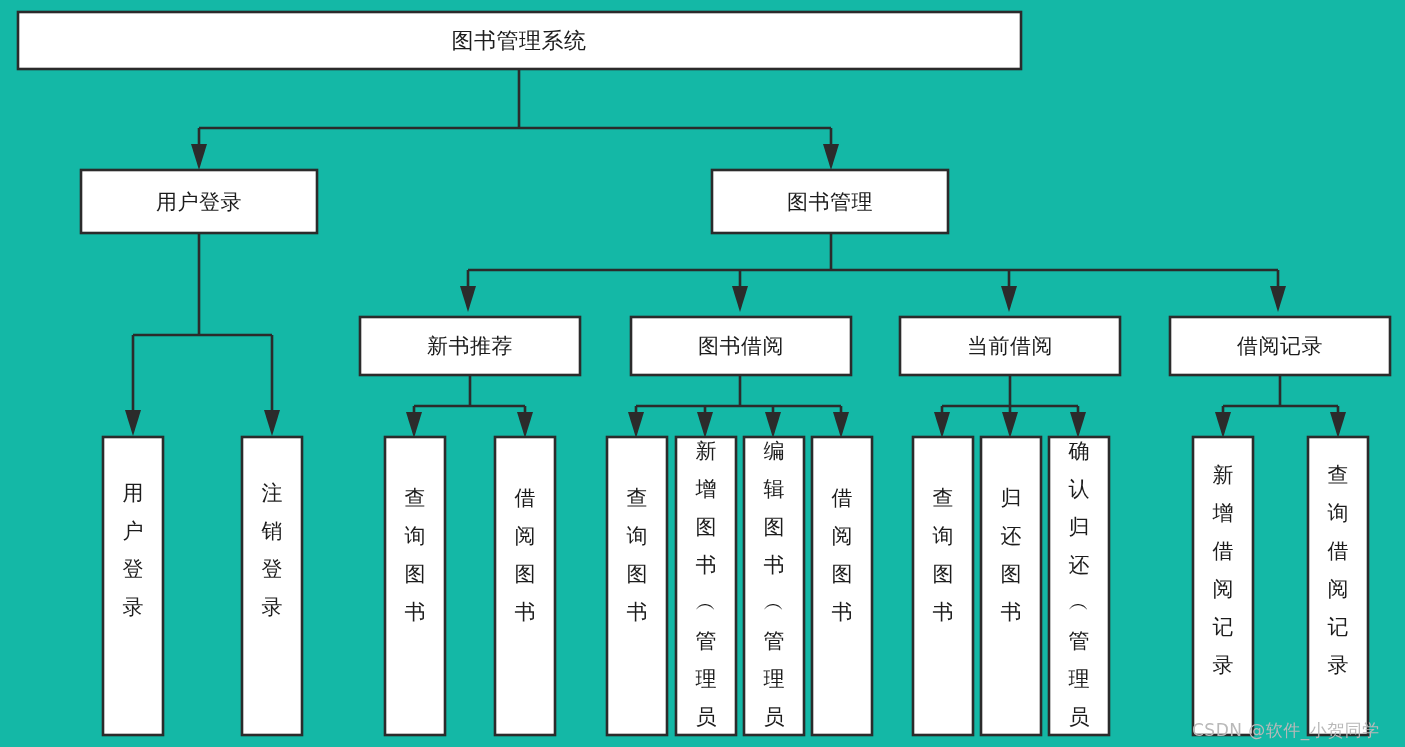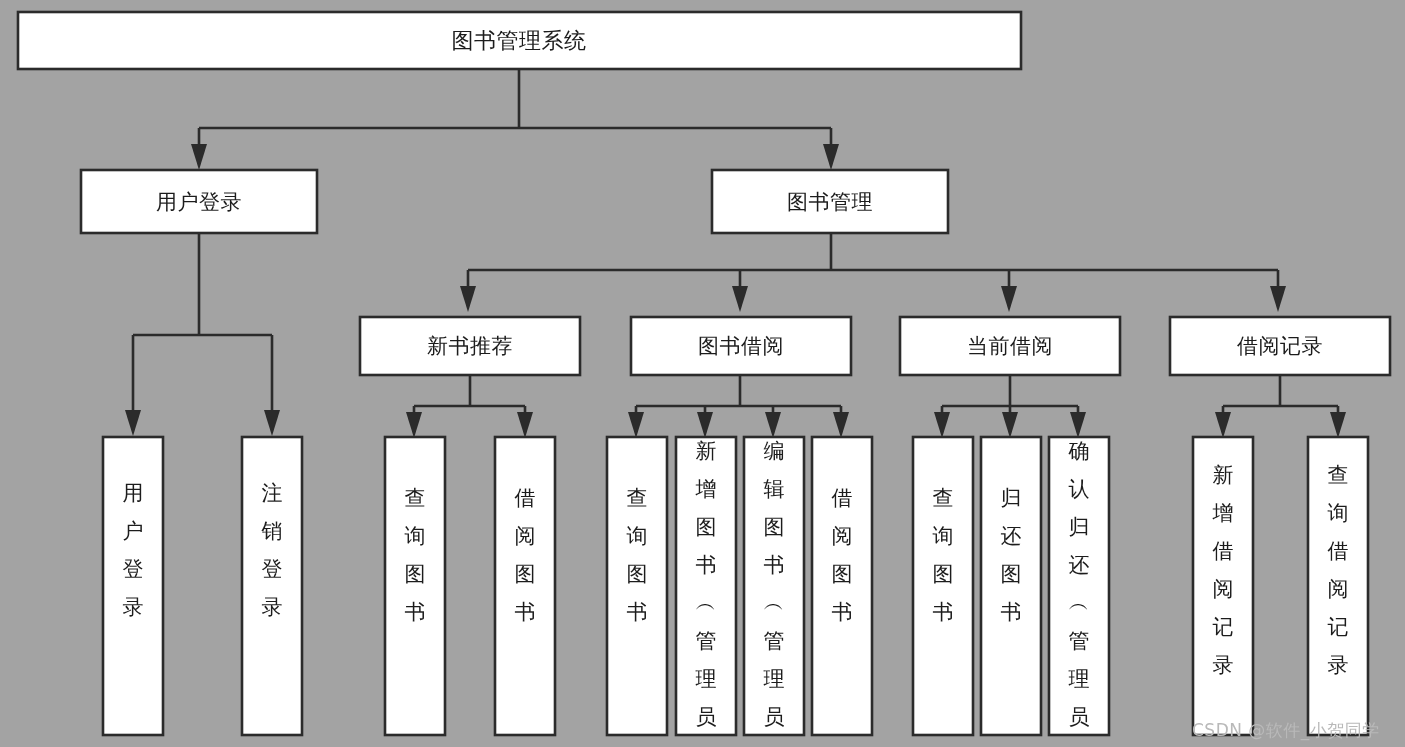--- a/index.html
+++ b/index.html
@@ -11,21 +11,21 @@
   body {
     width: 1405px;
     height: 747px;
     overflow: hidden;
     font-family: "DejaVu Sans", "Liberation Sans", sans-serif;
   }
   #diagram-root {
     position: relative;
     width: 1405px;
     height: 747px;
-    background: #a3a3a3;
+    background: #14b8a6;
   }
   svg.diagram-canvas {
     position: absolute;
     top: 0;
     left: 0;
     width: 1405px;
     height: 747px;
     display: block;
   }
   .node-box {

